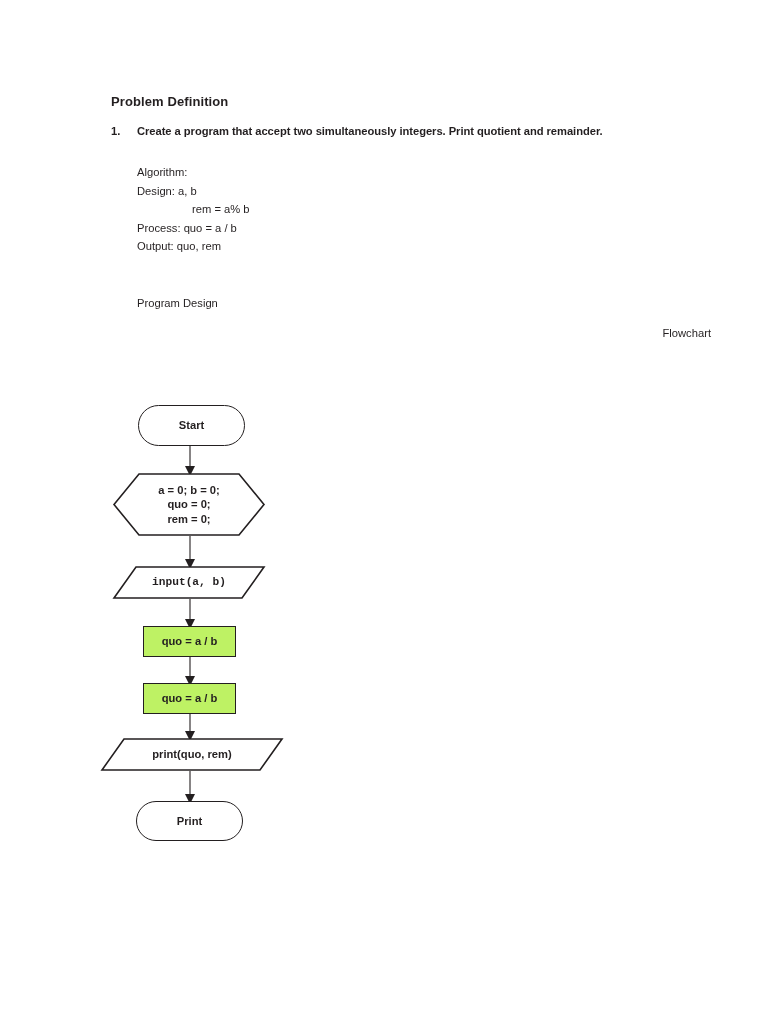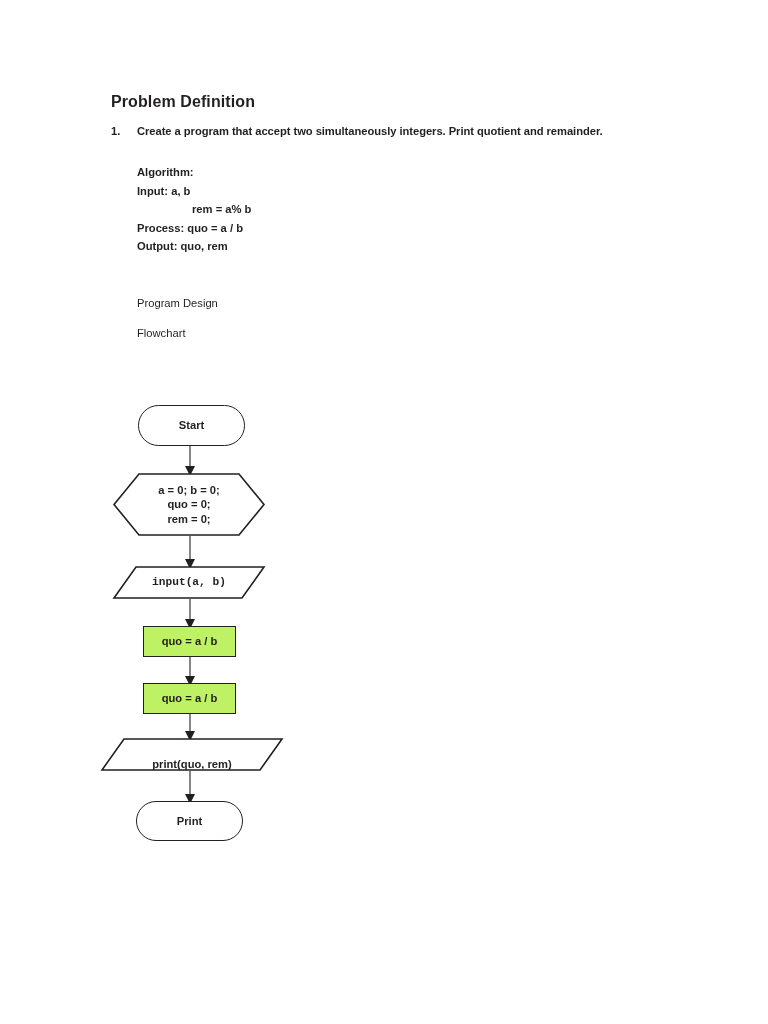--- a/index.html
+++ b/index.html
@@ -22,21 +22,21 @@
   }
 
   
   .doc-text {
     position: absolute;
     left: 111px;
     top: 94px;
     width: 600px;
   }
   .heading {
-    font-size: 16px;
+    font-size: 13px;
     font-weight: bold;
     letter-spacing: 0.1px;
     line-height: 15px;
   }
   .list-row {
     display: flex;
     margin-top: 15px;
     font-size: 11.2px;
     font-weight: bold;
     line-height: 15px;
@@ -46,35 +46,36 @@
     flex: 0 0 26px;
   }
   .list-text {
     flex: 1 1 auto;
     letter-spacing: -0.05px;
   }
   .algo-block {
     margin-top: 24px;
     margin-left: 26px;
     font-size: 11.2px;
-    font-weight: bold;
+    font-weight: normal;
     line-height: 18.5px;
   }
   .algo-line.indent {
     padding-left: 55px;
   }
   .design-block {
     margin-top: 40px;
     margin-left: 26px;
     font-size: 11.2px;
     font-weight: normal;
     line-height: 15px;
   }
   .design-block .flow-label {
     margin-top: 15px;
+    text-align: right;
   }
 
   
   .flowchart {
     position: absolute;
     left: 0;
     top: 0;
     width: 768px;
     height: 860px;
     pointer-events: none;
@@ -141,21 +142,21 @@
 
     <div class="heading">Problem Definition</div>
 
     <div class="list-row">
       <div class="list-num">1.</div>
       <div class="list-text">Create a program that accept two simultaneously integers. Print quotient and remainder.</div>
     </div>
 
     <div class="algo-block">
       <div class="algo-line">Algorithm:</div>
-      <div class="algo-line">Input: a, b</div>
+      <div class="algo-line">Design: a, b</div>
       <div class="algo-line indent">rem = a% b</div>
       <div class="algo-line">Process: quo = a / b</div>
       <div class="algo-line">Output: quo, rem</div>
     </div>
 
     <div class="design-block">
       <div>Program Design</div>
       <div class="flow-label">Flowchart</div>
     </div>
 
@@ -205,21 +206,21 @@
     </div>
 
     <div class="flow-node rect" style="left:143px; top:578px; width:93px; height:31px;">
       <span class="node-label">quo = a / b</span>
     </div>
 
     <div class="flow-node rect" style="left:143px; top:635px; width:93px; height:31px;">
       <span class="node-label">quo = a / b</span>
     </div>
 
-    <div class="flow-node" style="left:101px; top:690px; width:182px; height:33px;align-items:flex-end;">
+    <div class="flow-node" style="left:101px; top:690px; width:182px; height:33px;">
       <svg class="shape-svg" width="182" height="33" viewBox="0 0 182 33">
         <path d="M 23 1 L 181 1 L 159 32 L 1 32 Z"></path>
       </svg>
       <span class="node-label">print(quo, rem)</span>
     </div>
 
     <div class="flow-node term" style="left:136px; top:753px; width:107px; height:40px;">
       <span class="node-label">Print</span>
     </div>
 

